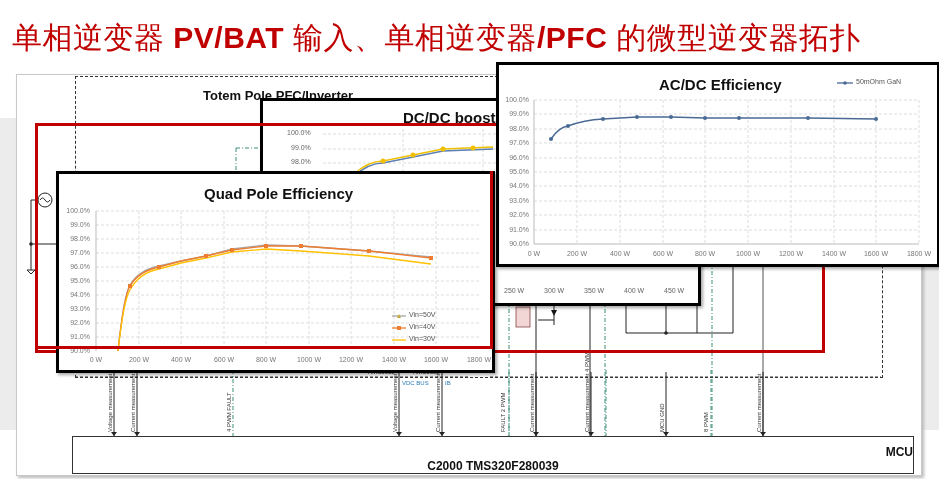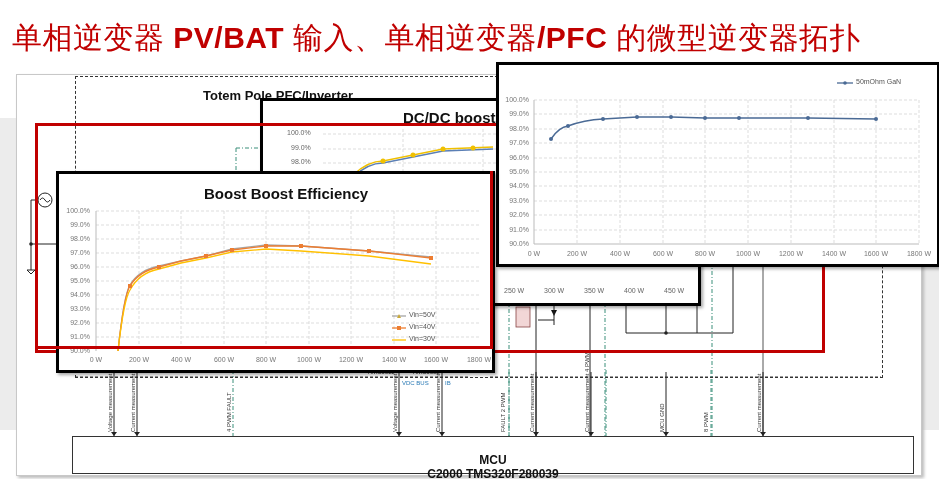--- a/index.html
+++ b/index.html
@@ -103,21 +103,21 @@
 <div class="abs vert" style="left:392px;top:432px;">Voltage measurement</div>
 <div class="abs vert" style="left:435px;top:432px;">Current measurement</div>
 <div class="abs vert" style="left:500px;top:432px;">FAULT 2 PWM</div>
 <div class="abs vert" style="left:529px;top:432px;">Current measurement</div>
 <div class="abs vert" style="left:584px;top:432px;">Current measurement 4 PWM</div>
 <div class="abs vert" style="left:659px;top:432px;">MCU GND</div>
 <div class="abs vert" style="left:703px;top:432px;">8 PWM</div>
 <div class="abs vert" style="left:756px;top:432px;">Current measurement</div>
 
 <div class="abs mcu">
-  <div class="mcu-t" style="margin-top:16px;">MCU</div>
+  <div class="mcu-t" style="margin-top:8px;text-align:right;">MCU</div>
   <div class="mcu-t">C2000 TMS320F280039</div>
 </div>
 
 <div class="abs panel" style="left:260px;top:98px;width:435px;height:202px;">
   <div class="abs ptitle" style="left:140px;top:8px;">DC/DC boost E</div>
   <div class="abs small" style="left:24px;top:28px;">100.0%</div>
   <div class="abs small" style="left:28px;top:43px;">99.0%</div>
   <div class="abs small" style="left:28px;top:57px;">98.0%</div>
   <svg class="abs" style="left:60px;top:28px;" width="180" height="50">
     <g stroke="#ddd" stroke-dasharray="3,2">
@@ -203,20 +203,21 @@
         <text x="206" y="191">800 W</text>
         <text x="249" y="191">1000 W</text>
         <text x="292" y="191">1200 W</text>
         <text x="335" y="191">1400 W</text>
         <text x="377" y="191">1600 W</text>
         <text x="420" y="191">1800 W</text>
     </g>
     <line x1="338" y1="18" x2="354" y2="18" stroke="#4a6a95" stroke-width="1.3"></line>
       <circle cx="346" cy="18" r="1.8" fill="#4a6a95"></circle>
   </svg>
+  <div class="abs ptitle" style="left:160px;top:11px;">AC/DC Efficiency</div>
   <div class="abs" style="left:357px;top:13px;font-size:7px;color:#555;">50mOhm GaN</div>
 </div>
 
 <div class="abs panel" style="left:56px;top:171px;width:433px;height:196px;">
   <svg class="abs" style="left:0;top:0;" width="433" height="196">
     <g font-size="7" fill="#777" text-anchor="end">
       <text x="31" y="39">100.0%</text>
         <text x="31" y="53">99.0%</text>
         <text x="31" y="67">98.0%</text>
         <text x="31" y="81">97.0%</text>
@@ -273,20 +274,20 @@
         <text x="335" y="188">1400 W</text>
         <text x="377" y="188">1600 W</text>
         <text x="420" y="188">1800 W</text>
     </g>
     <line x1="333" y1="142" x2="347" y2="142" stroke="#a5a5a5" stroke-width="1.3"></line>
       <path d="M338 144 l2 -4 l2 4 z" fill="#c9a93a"></path>
     <line x1="333" y1="154" x2="347" y2="154" stroke="#ed7d31" stroke-width="1.3"></line>
       <rect x="338" y="152" width="4" height="4" fill="#ed7d31"></rect>
     <line x1="333" y1="166" x2="347" y2="166" stroke="#ffc000" stroke-width="1.3"></line>
   </svg>
-  <div class="abs ptitle" style="left:145px;top:11px;">Boost Boost Efficiency</div>
+  <div class="abs ptitle" style="left:145px;top:11px;">Quad Pole Efficiency</div>
   <div class="abs" style="left:350px;top:137px;font-size:7px;color:#555;">Vin=50V</div>
   <div class="abs" style="left:350px;top:149px;font-size:7px;color:#555;">Vin=40V</div>
   <div class="abs" style="left:350px;top:161px;font-size:7px;color:#555;">Vin=30V</div>
 </div>
 
 <div class="abs" style="left:35px;top:346px;width:458px;height:3px;background:#c00000;"></div>
 <div class="abs" style="left:490px;top:171px;width:3px;height:178px;background:#c00000;"></div>
 
 </body></html>

